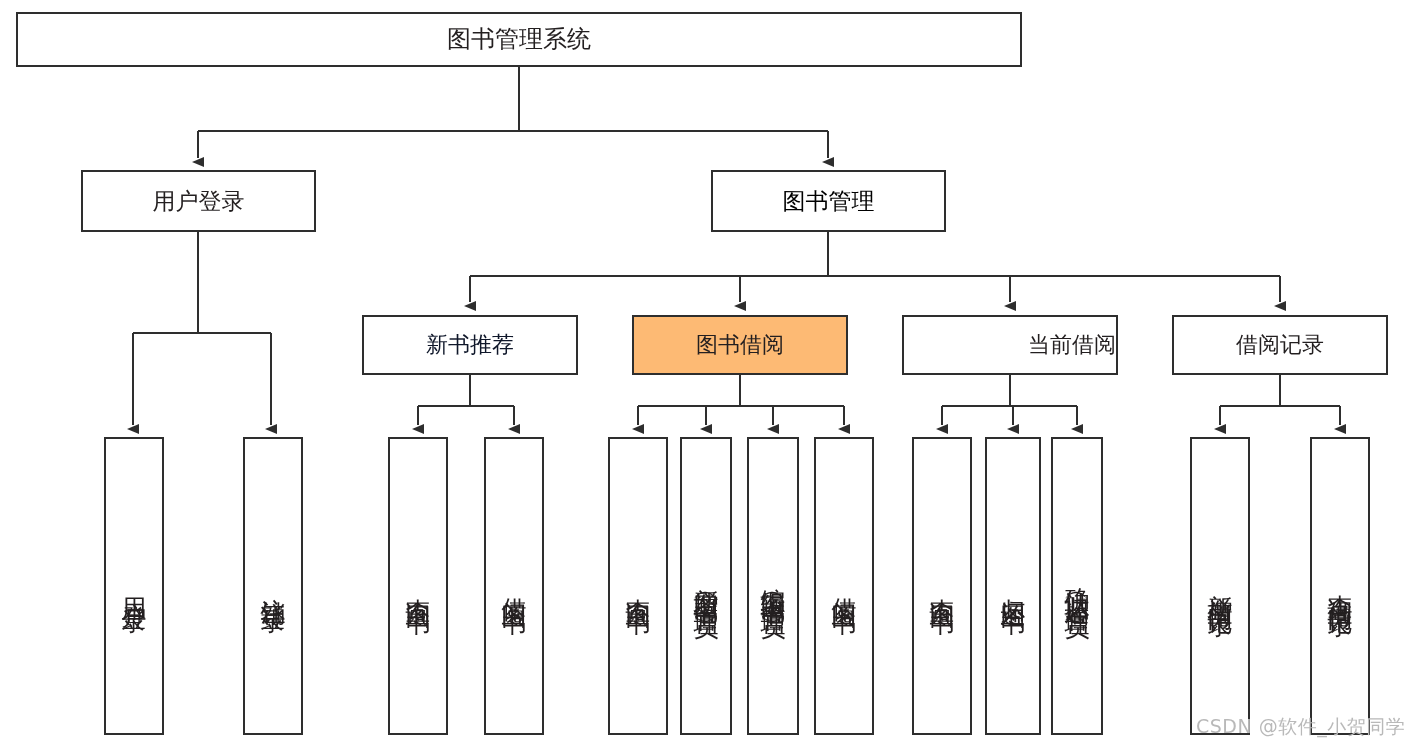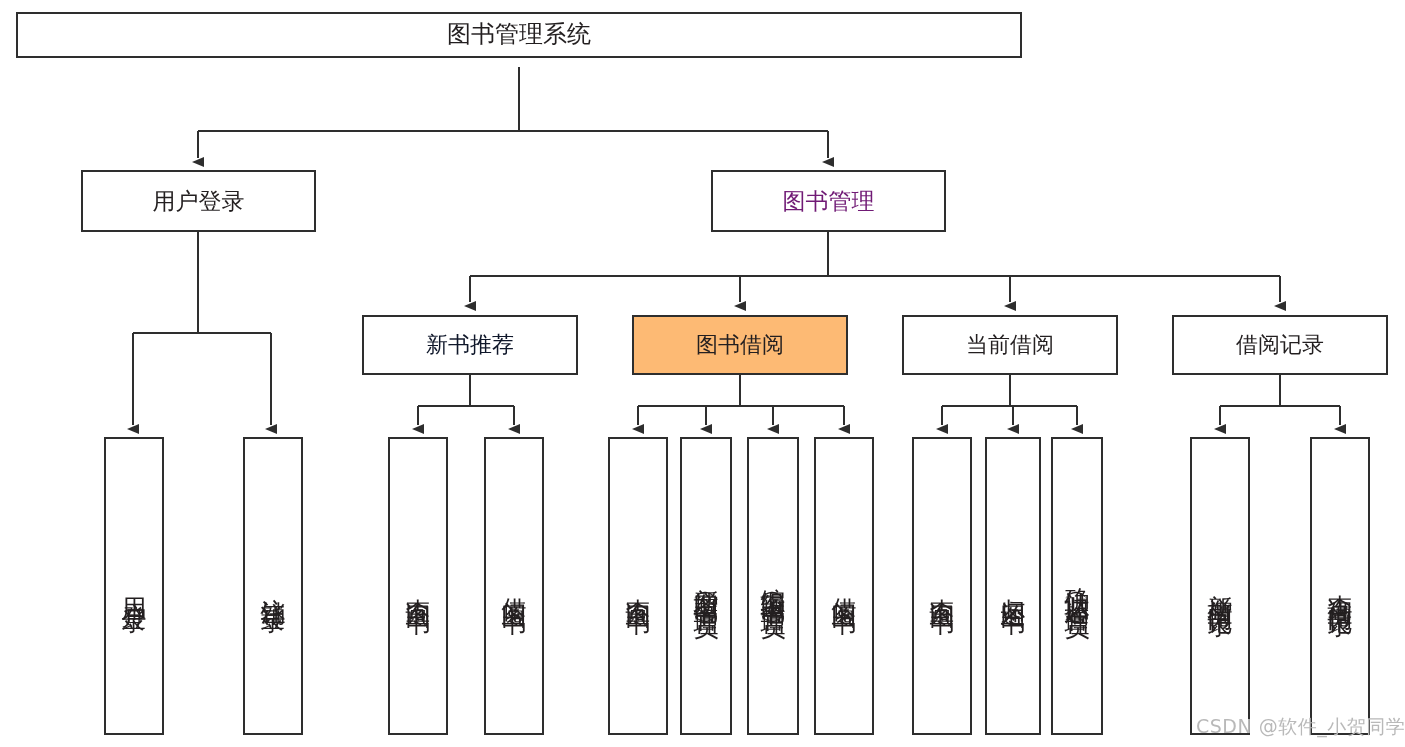--- a/index.html
+++ b/index.html
@@ -113,38 +113,38 @@
       <path d="M1013,406 L1013,425" marker-end="url(#ah)"></path>
       <path d="M1077,406 L1077,425" marker-end="url(#ah)"></path>
 
       <path d="M1280,375 L1280,406"></path>
       <path d="M1220,406 L1340,406"></path>
       <path d="M1220,406 L1220,425" marker-end="url(#ah)"></path>
       <path d="M1340,406 L1340,425" marker-end="url(#ah)"></path>
     </g>
   </svg>
 
-  <div class="node level0" id="n-root" style="left: 16px; top: 12px; width: 1006px; height: 46px; border-color: rgb(46, 46, 46); background: rgb(255, 255, 255); color: rgb(35, 31, 32);">
+  <div class="node level0" id="n-root" style="left: 16px; top: 12px; width: 1006px; height: 55px; border-color: rgb(46, 46, 46); background: rgb(255, 255, 255); color: rgb(35, 31, 32);">
     <span>图书管理系统</span>
   </div>
 
   <div class="node level1" id="n-l1-0" style="left: 81px; top: 170px; width: 235px; height: 62px; border-color: rgb(46, 46, 46); background: rgb(255, 255, 255); color: rgb(35, 31, 32);">
     <span>用户登录</span>
   </div>
-  <div class="node level1" id="n-l1-1" style="left: 711px; top: 170px; width: 235px; height: 62px; border-color: rgb(46, 46, 46); background: rgb(255, 255, 255); color: #701a75;">
+  <div class="node level1" id="n-l1-1" style="left: 711px; top: 170px; width: 235px; height: 62px; border-color: rgb(46, 46, 46); background: rgb(255, 255, 255); color: #000000;">
     <span>图书管理</span>
   </div>
 
   <div class="node level2" id="n-l2-0" style="left: 362px; top: 315px; width: 216px; height: 60px; border-color: rgb(46, 46, 46); background: rgb(255, 255, 255); color: #0f172a;">
     <span>新书推荐</span>
   </div>
   <div class="node level2" id="n-l2-1" style="left: 632px; top: 315px; width: 216px; height: 60px; border-color: rgb(46, 46, 46); background: #fdba74; color: rgb(35, 31, 32);">
     <span>图书借阅</span>
   </div>
-  <div class="node level2" id="n-l2-2" style="left: 902px; top: 315px; width: 216px; height: 60px; border-color: rgb(46, 46, 46); background: rgb(255, 255, 255); color: rgb(35, 31, 32);">
+  <div class="node level2" id="n-l2-2" style="left: 902px; top: 315px; width: 216px; height: 60px; border-color: rgb(46, 46, 46); background: rgb(255, 255, 255); color: rgb(35, 31, 32); justify-content: flex-end;">
     <span>当前借阅</span>
   </div>
   <div class="node level2" id="n-l2-3" style="left: 1172px; top: 315px; width: 216px; height: 60px; border-color: rgb(46, 46, 46); background: rgb(255, 255, 255); color: rgb(35, 31, 32);">
     <span>借阅记录</span>
   </div>
 
   <div class="node leaf" id="n-lf-0" style="left: 104px; top: 437px; width: 60px; height: 298px; border-color: rgb(46, 46, 46); background: rgb(255, 255, 255); color: rgb(35, 31, 32);">
     <span class="vtext">用户登录</span>
     </div>
   <div class="node leaf" id="n-lf-1" style="left: 243px; top: 437px; width: 60px; height: 298px; border-color: rgb(46, 46, 46); background: rgb(255, 255, 255); color: rgb(35, 31, 32);">

